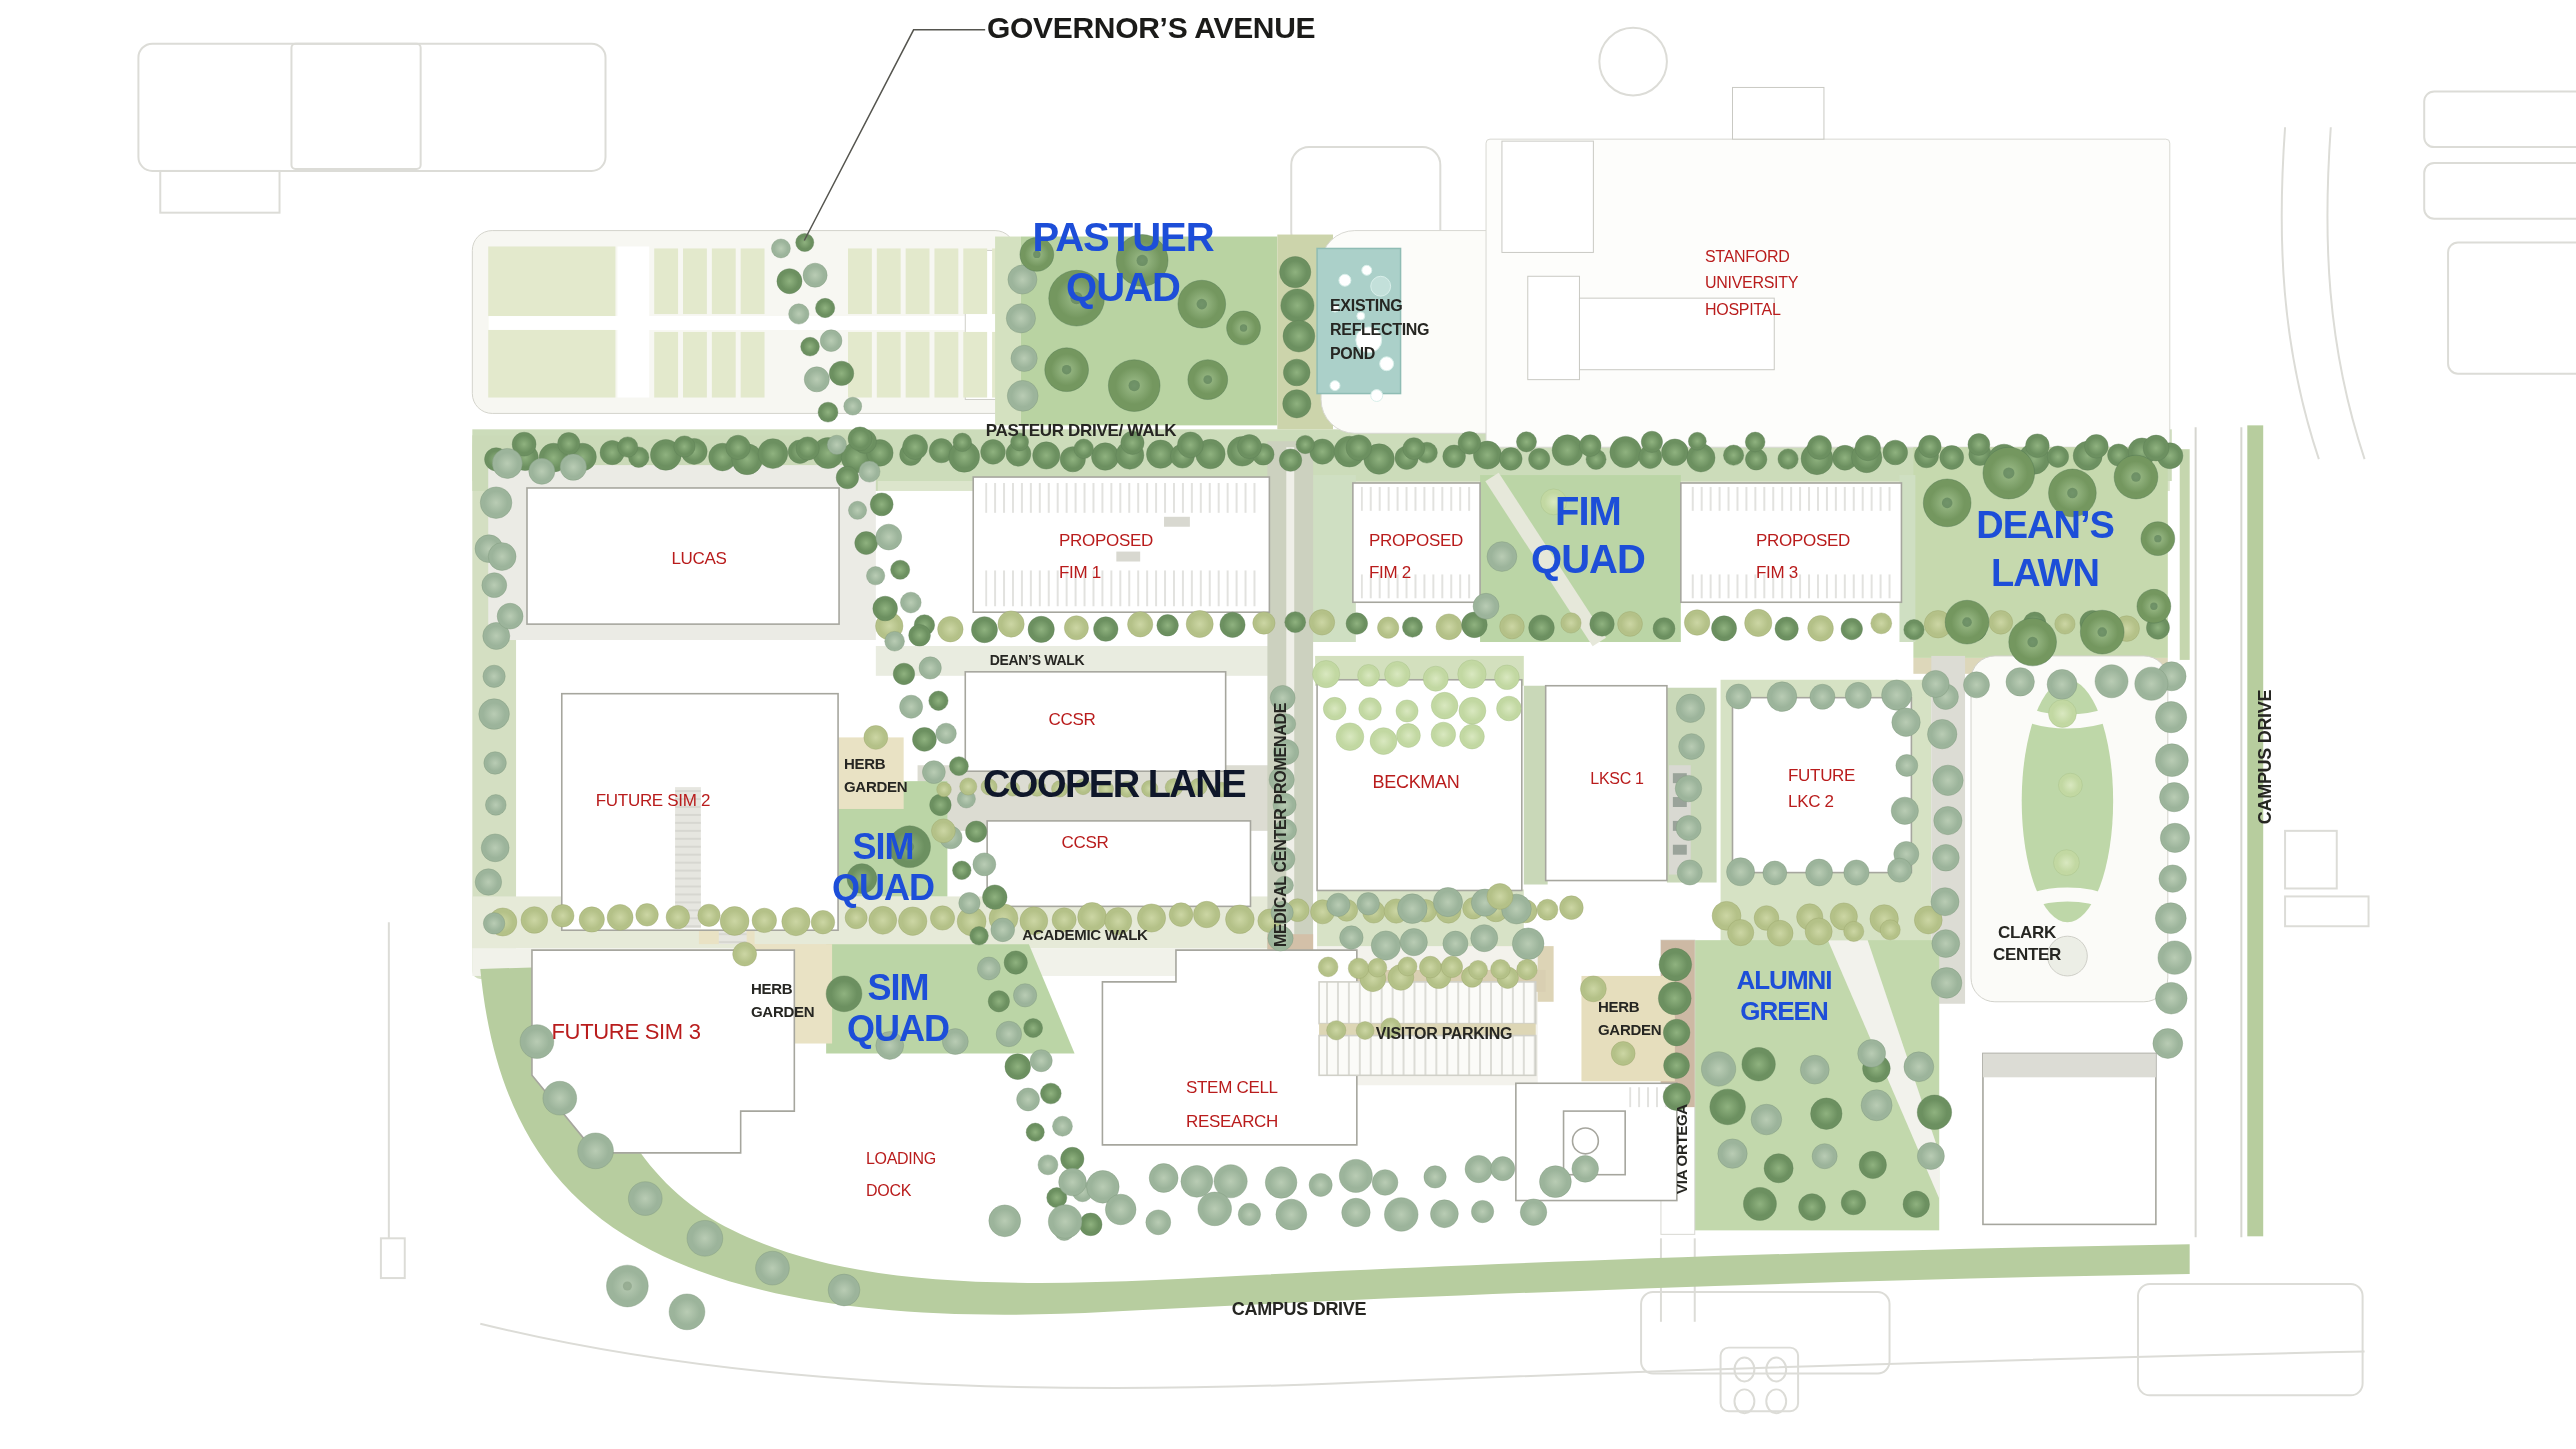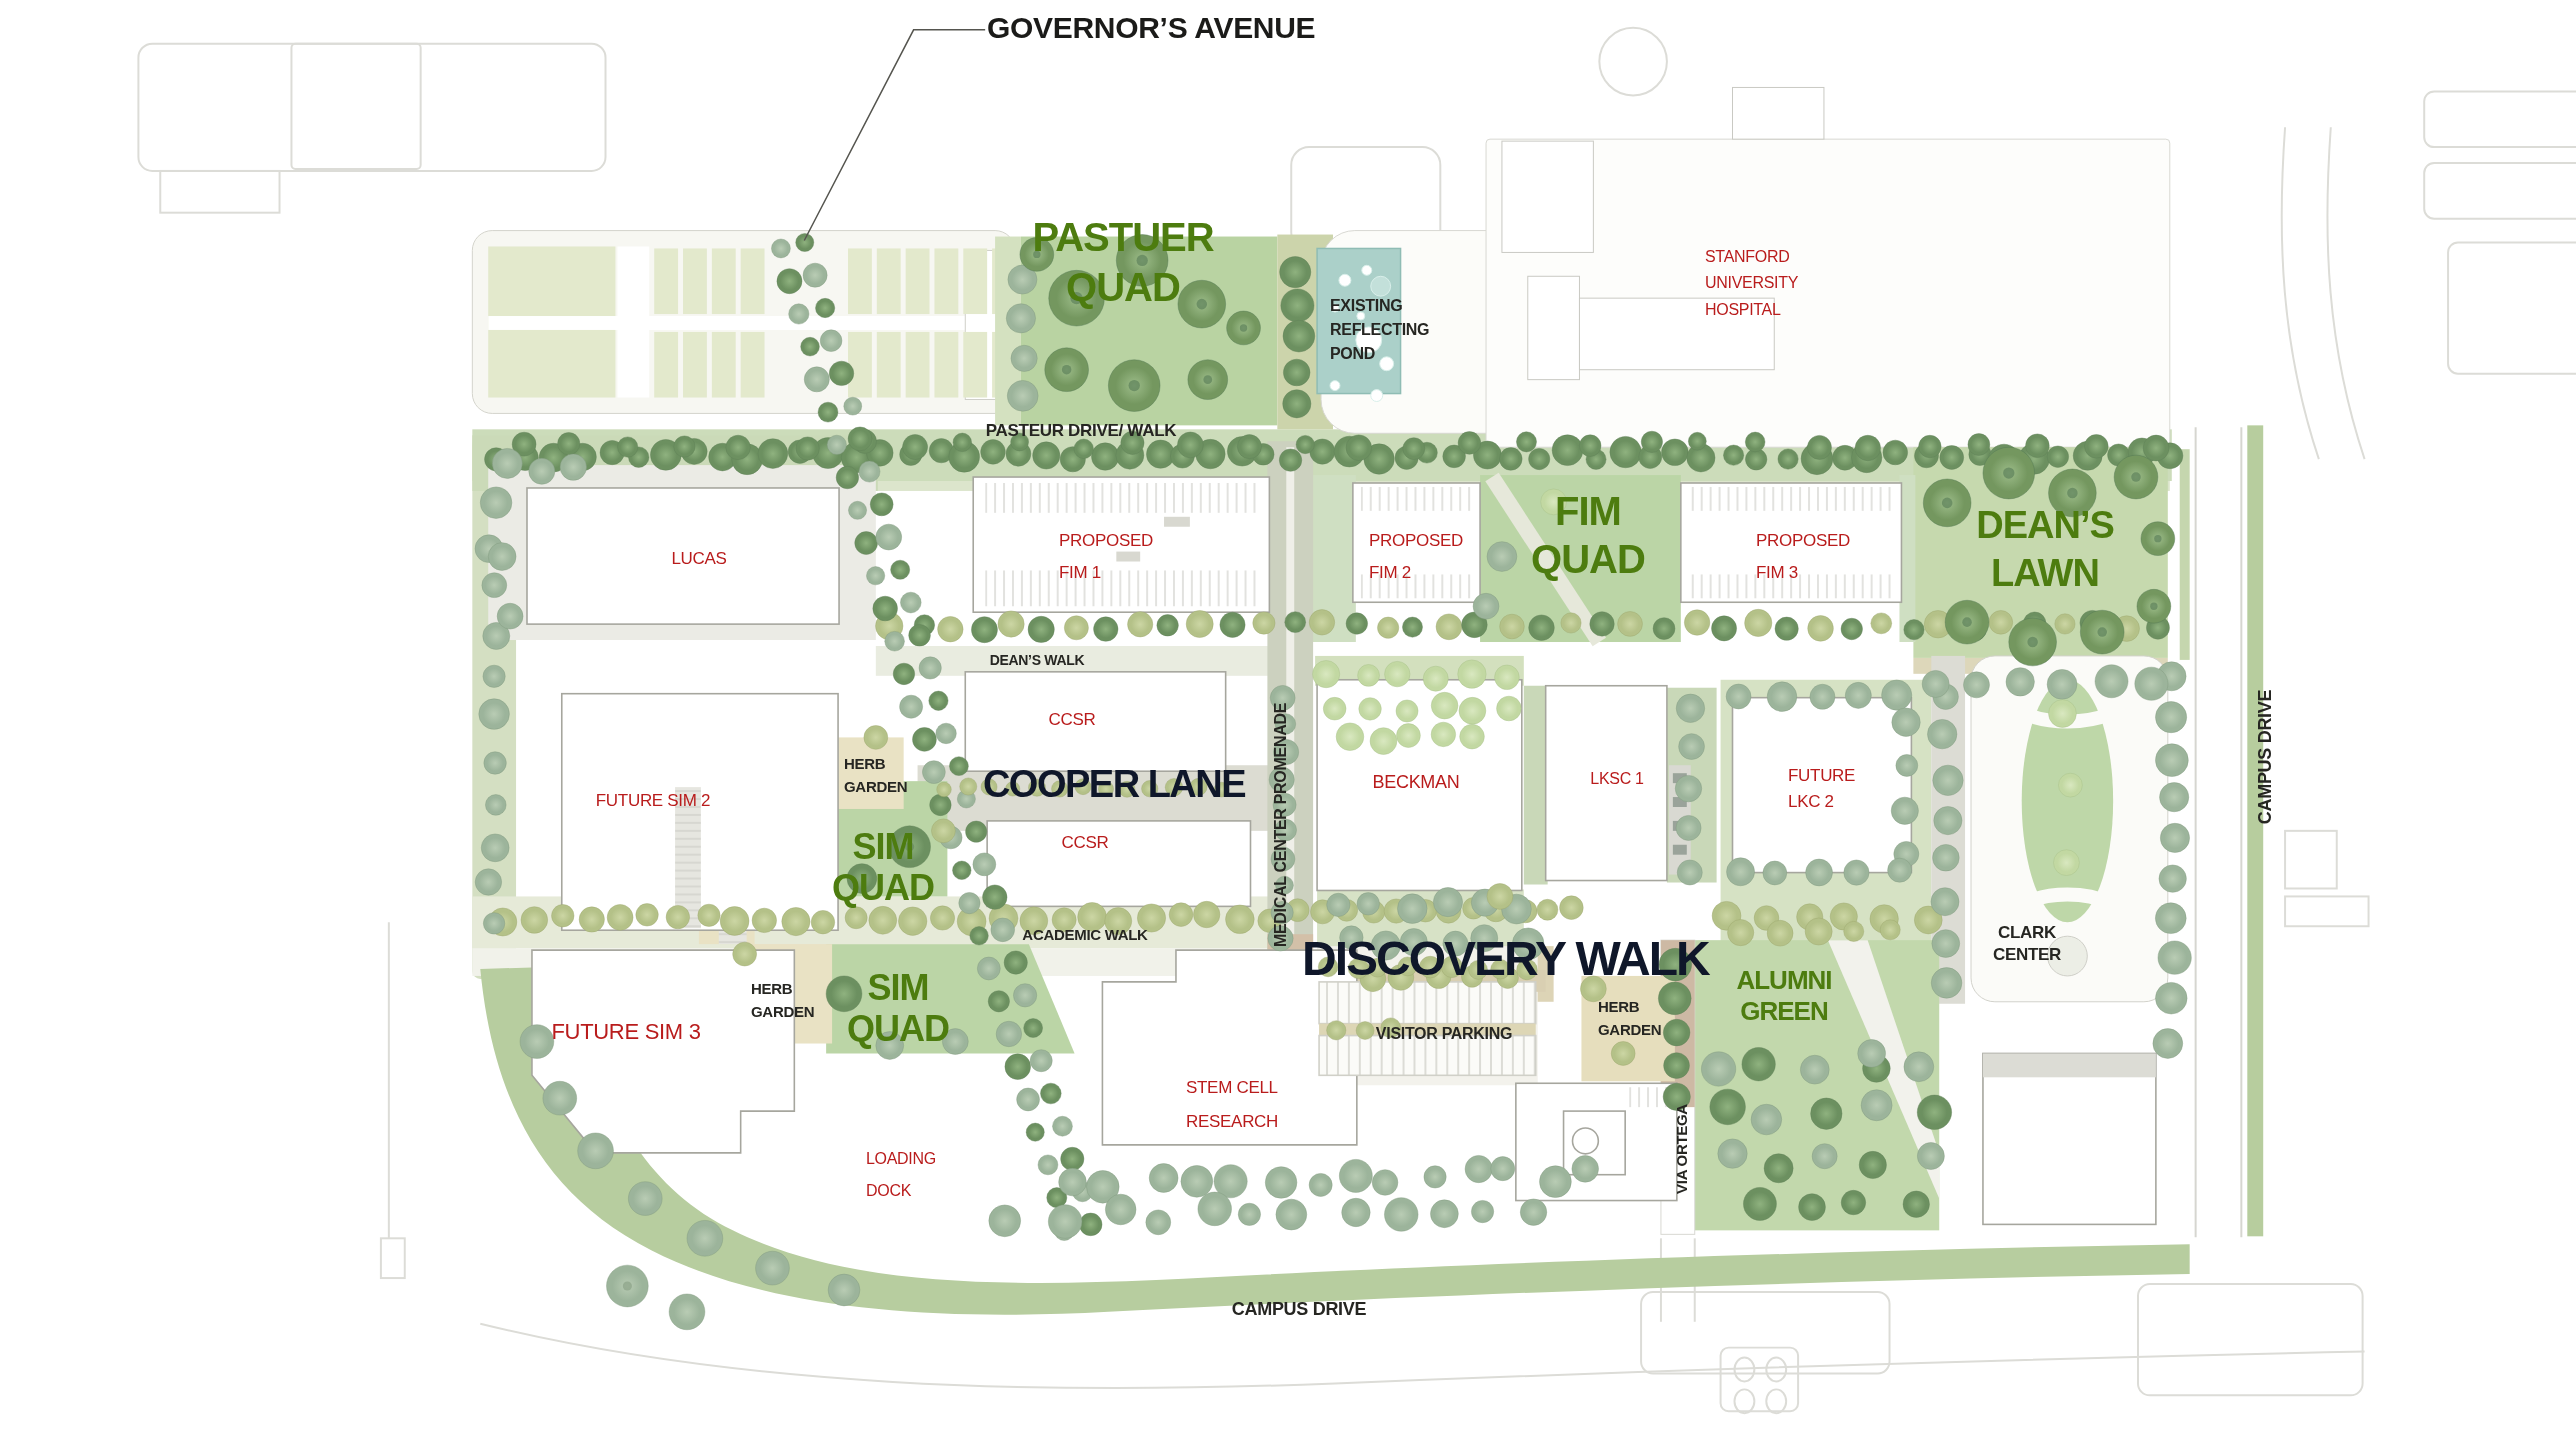--- a/index.html
+++ b/index.html
@@ -5,21 +5,21 @@
 <style>
   html,body{margin:0;padding:0;background:#ffffff;}
   #stage{position:relative;width:2576px;height:1449px;background:#ffffff;overflow:hidden;
          font-family:"Liberation Sans",sans-serif;margin-left:43px;}
   #map{position:absolute;left:0;top:0;}
   .lbl{position:absolute;white-space:pre-line;color:#b91c1c;letter-spacing:-0.3px;line-height:1.3;}
   .c{transform:translate(-50%,-50%);text-align:center;}
   .lt{text-align:left;}
   .rot{transform:translate(-50%,-50%) rotate(-90deg);text-align:center;white-space:nowrap;}
   .b{font-weight:bold;}
-  .quad{color:#4d7c0f;font-weight:bold;letter-spacing:-1px;}
+  .quad{color:#1d4ed8;font-weight:bold;letter-spacing:-1px;}
   .street{color:#0f172a;font-weight:bold;}
   .smb{font-weight:bold;color:#262622;}
 </style>
 </head>
 <body>
 
 <div id="stage">
 <svg id="map" width="2576" height="1449" viewBox="0 0 2592 1458">
   <defs>
     <pattern id="hatchV" width="9" height="9" patternUnits="userSpaceOnUse">
@@ -778,21 +778,20 @@
 <div class="lbl c" style="left:1574px;top:779px;font-size:16px;">LKSC 1</div>
 <div class="lbl lt" style="left:1745px;top:763px;font-size:17px;line-height:1.55;">FUTURE
 LKC 2</div>
 <div class="lbl rot smb" style="left:2223px;top:757px;font-size:18px;">CAMPUS DRIVE</div>
 <div class="lbl lt smb" style="left:801px;top:753px;font-size:15px;line-height:1.5;">HERB
 GARDEN</div>
 <div class="lbl c" style="left:610px;top:801px;font-size:17px;text-align:right;">FUTURE SIM 2</div>
 <div class="lbl c quad" style="left:840px;top:867px;font-size:36px;line-height:1.15;">SIM
 QUAD</div>
 <div class="lbl c smb" style="left:1042px;top:935px;font-size:15px;">ACADEMIC WALK</div>
-<div class="lbl street" style="left:1259px;top:928px;font-size:48px;letter-spacing:-2px;">DISCOVERY WALK</div>
 <div class="lbl c quad" style="left:1741px;top:996px;font-size:26px;line-height:1.2;">ALUMNI
 GREEN</div>
 <div class="lbl c smb" style="left:1984px;top:944px;font-size:17px;line-height:1.3;">CLARK
 CENTER</div>
 <div class="lbl c" style="left:583px;top:1032px;font-size:22px;">FUTURE SIM 3</div>
 <div class="lbl lt smb" style="left:708px;top:978px;font-size:15px;line-height:1.5;">HERB
 GARDEN</div>
 <div class="lbl c quad" style="left:855px;top:1008px;font-size:36px;line-height:1.15;">SIM
 QUAD</div>
 <div class="lbl c smb" style="left:1401px;top:1034px;font-size:16px;">VISITOR PARKING</div>

